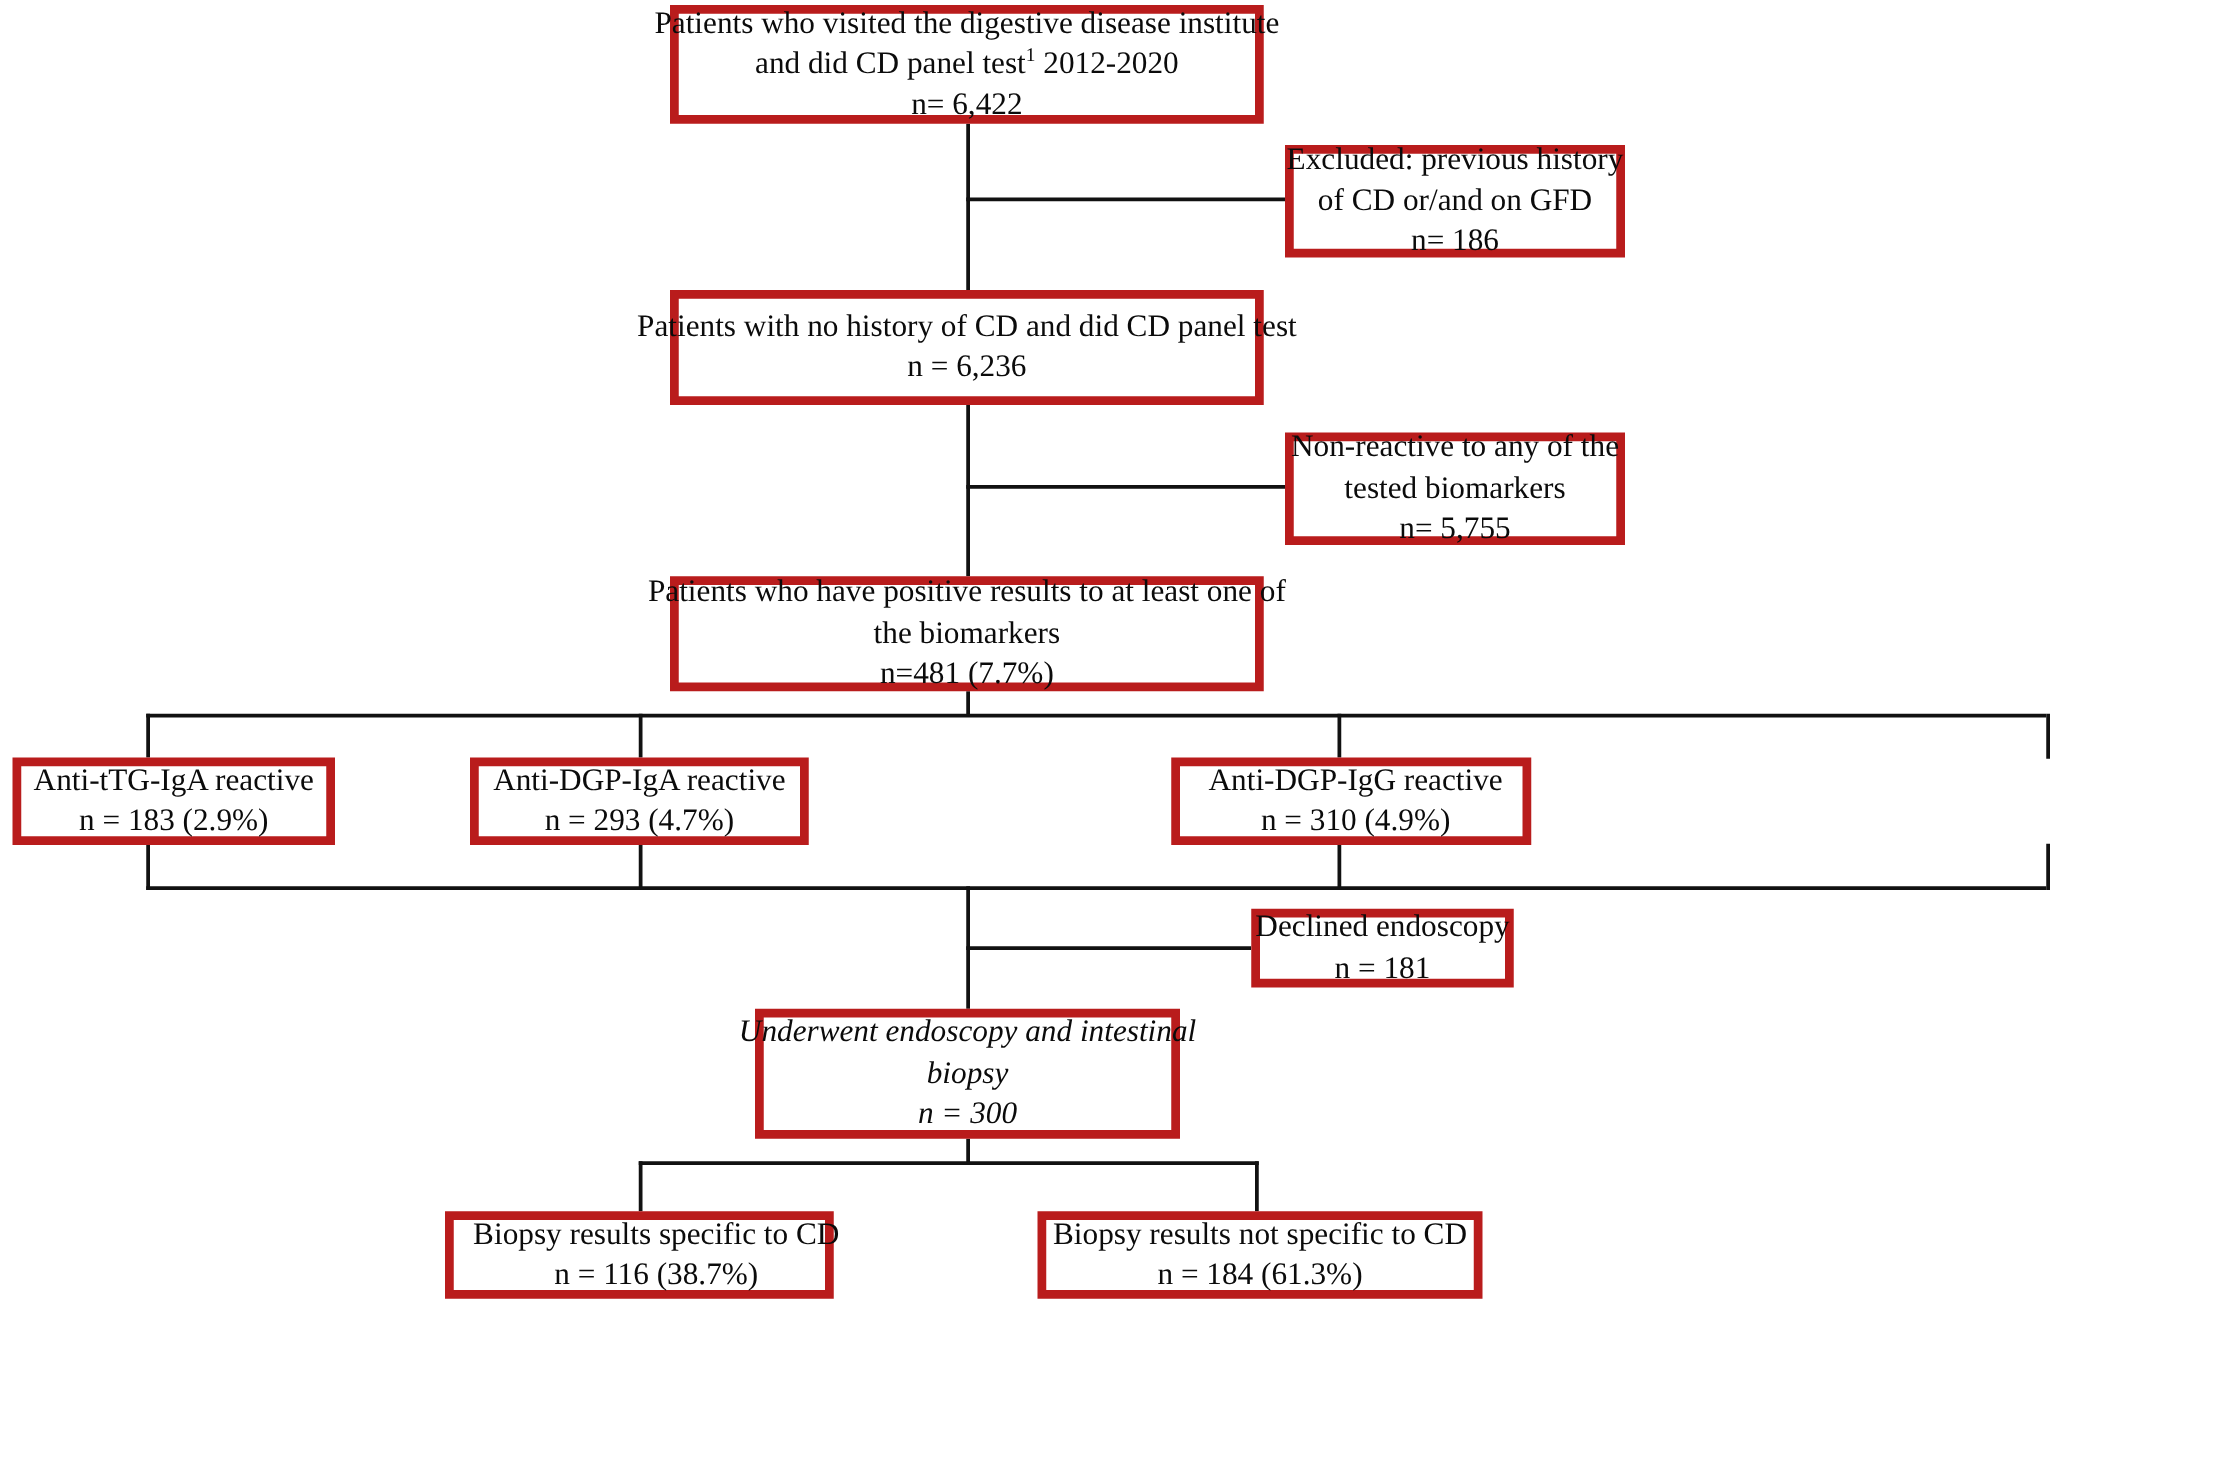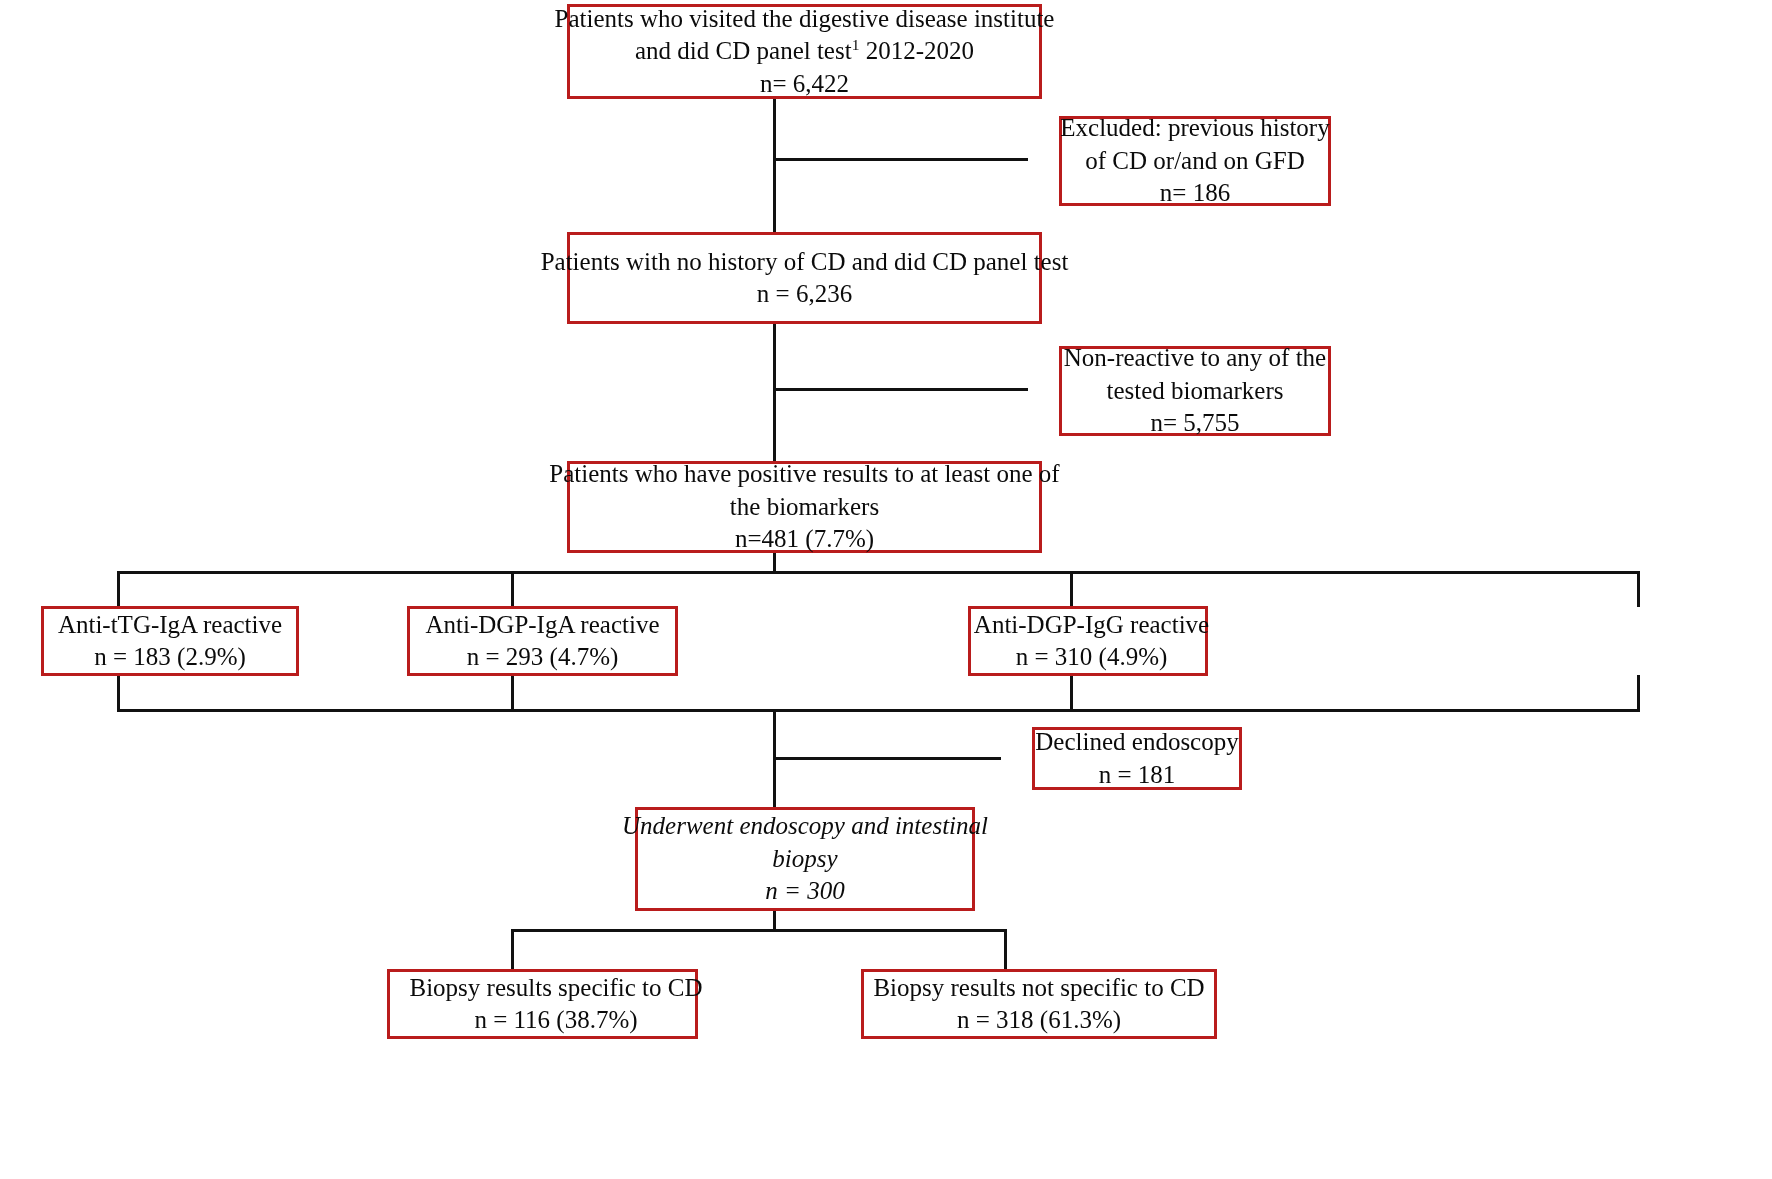--- a/index.html
+++ b/index.html
@@ -17,31 +17,30 @@
     width: 1772px;
     height: 1179px;
     background: #ffffff;
     overflow: hidden;
   }
   
   .node {
     position: absolute;
     box-sizing: border-box;
     background: #ffffff;
-    border: 3px solid #b91c1c;
+    border: 7px solid #b91c1c;
     display: flex;
     flex-direction: column;
     align-items: center;
     justify-content: center;
     text-align: center;
     line-height: 1.30;
     font-size: 25px;
     padding: 4px 10px;
     z-index: 3;
-    margin-left: 31px;
   }
   .node .ln {
     display: block;
     white-space: nowrap;
   }
   sup {
     font-size: 0.62em;
     vertical-align: super;
     line-height: 0;
   }
@@ -126,21 +125,21 @@
   <div class="node" style="left:10px; top:606px; width:258px; height:70px;">
     <span class="ln">Anti-tTG-IgA reactive</span>
     <span class="ln">n = 183 (2.9%)</span>
   </div>
 
   <div class="node" style="left:376px; top:606px; width:271px; height:70px;">
     <span class="ln">Anti-DGP-IgA reactive</span>
     <span class="ln">n = 293 (4.7%)</span>
   </div>
 
-  <div class="node" style="left:937px; top:606px; width:240px; height:70px;padding-left:17px;">
+  <div class="node" style="left:937px; top:606px; width:288px; height:70px;padding-left:17px;">
     <span class="ln">Anti-DGP-IgG reactive</span>
     <span class="ln">n = 310 (4.9%)</span>
   </div>
 
 
   <div class="node" style="left:1001px; top:727px; width:210px; height:63px;">
     <span class="ln">Declined endoscopy</span>
     <span class="ln">n = 181</span>
   </div>
 
@@ -150,16 +149,16 @@
     <span class="ln">n = 300</span>
   </div>
 
   <div class="node" style="left:356px; top:969px; width:311px; height:70px;padding-left:37px;">
     <span class="ln">Biopsy results specific to CD</span>
     <span class="ln">n = 116 (38.7%)</span>
   </div>
 
   <div class="node" style="left:830px; top:969px; width:356px; height:70px;">
     <span class="ln">Biopsy results not specific to CD</span>
-    <span class="ln">n = 318 (61.3%)</span>
+    <span class="ln">n = 184 (61.3%)</span>
   </div>
 
 </div>
 
 </body></html>

